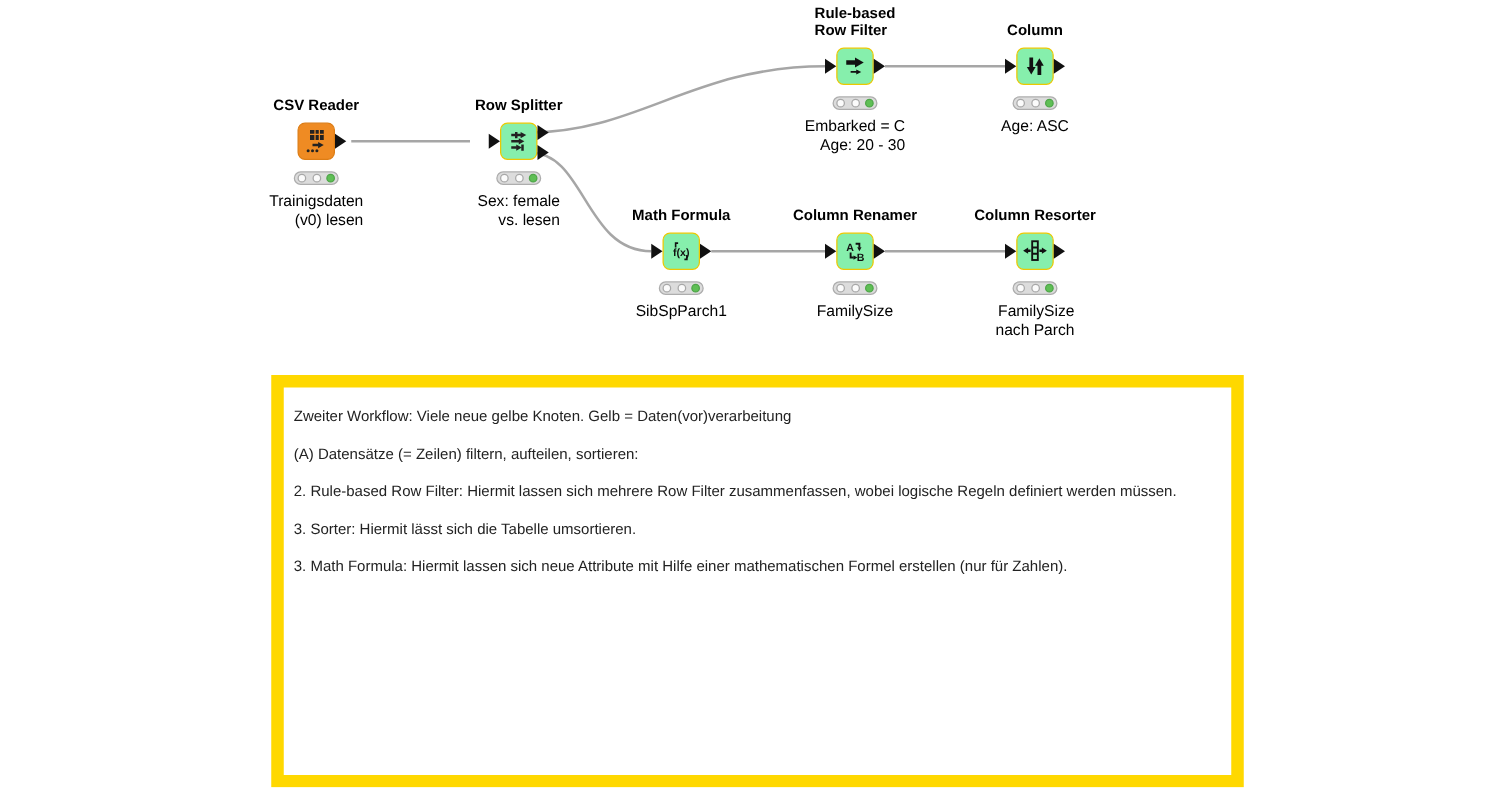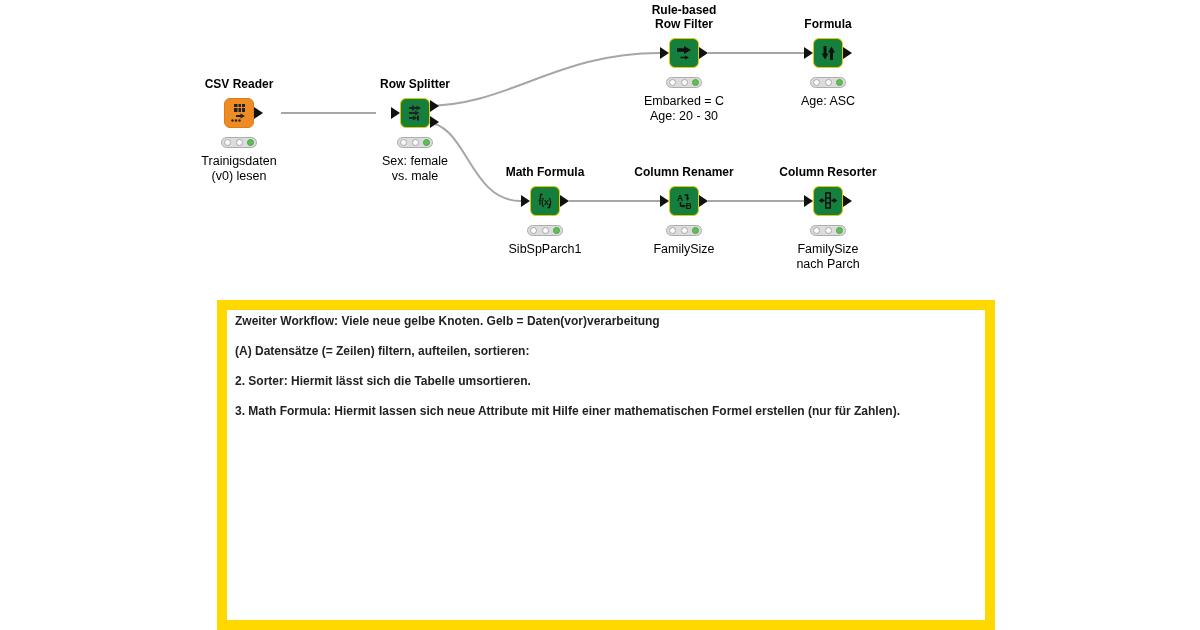--- a/index.html
+++ b/index.html
@@ -8,71 +8,71 @@
     font-family:"Liberation Sans",sans-serif;overflow:hidden;color:#111;
   }
   
   .connections{position:absolute;left:0;top:0;}
   .connections path{stroke:#a6a6a6;stroke-width:2;fill:none;}
 
   
   .node{position:absolute;width:30px;height:30px;}
   .node-title{
     position:absolute;bottom:37px;left:50%;transform:translateX(-50%);
-    white-space:nowrap;text-align:center;font-weight:700;font-size:12px;line-height:14px;color:#000;
+    white-space:nowrap;text-align:left;font-weight:700;font-size:12px;line-height:14px;color:#000;
   }
   .node-title span{display:block;}
   .node-icon{
     position:absolute;left:0;top:0;width:30px;height:30px;border-radius:6px;
     display:flex;align-items:center;justify-content:center;box-sizing:border-box;
   }
   .node-icon.orange{background:#ef8b23;border:1px solid #dd7d15;}
-  .node-icon.yellow{background:#15803d;border:1px solid #ecc800;}
+  .node-icon.yellow{background:#86efac;border:1px solid #ecc800;}
   .port{position:absolute;width:0;height:0;border-top:6px solid transparent;border-bottom:6px solid transparent;border-left:9px solid #111;}
   .port.in{left:-9px;top:9px;}
   .port.out{left:30px;top:9px;}
   .port.out-top{left:30px;top:2px;}
   .port.out-bot{left:30px;top:18px;}
   .traffic{
     position:absolute;top:39px;left:50%;transform:translateX(-50%);
     width:36px;height:11px;background:#dcdcdc;border:1px solid #adadad;border-radius:6px;
     display:flex;align-items:center;justify-content:space-between;padding:0 2px;box-sizing:border-box;
   }
   .dot{width:7px;height:7px;border-radius:50%;background:#fbfbfb;border:1px solid #a8a8a8;box-sizing:border-box;}
   .dot.green{background:#5fbf55;border-color:#4ea548;}
   .node-label{
     position:absolute;top:56px;left:50%;transform:translateX(-50%);
     white-space:nowrap;text-align:center;font-size:12.5px;line-height:15px;color:#000;
   }
-  .node-label span{display:block;}
+  .node-label span{display:block;text-align:right;}
   .glyph text{font-family:"Liberation Sans",sans-serif;}
 
   
   .annotation{
     position:absolute;left:217px;top:300px;width:778px;height:330px;box-sizing:border-box;
-    background:#ffffff;border:10px solid #ffd800;padding:4px 8px;overflow:hidden;font-weight:bold;
+    background:#ffffff;border:10px solid #ffd800;padding:16px 8px;overflow:hidden;
   }
   .ann-line{margin:0 0 16px 0;font-size:12px;line-height:14px;color:#222;}
   .ann-line.sep{margin-top:15px;}
 </style>
 </head>
 <body>
 
 <div id="canvas">
 
   <svg class="connections" width="1200" height="630">
     <path d="M281 113 L376 113"></path>
     <path d="M424 106 C 510 106, 555 53, 660 53"></path>
     <path d="M424 122 C 468 122, 468 201, 521 201"></path>
     <path d="M708 53 L804 53"></path>
     <path d="M569 201 L660 201"></path>
     <path d="M708 201 L804 201"></path>
   </svg>
 
-  <div class="node" style="left:224px;top:98px">
+  <div class="node" style="left:238px;top:98px">
     <div class="node-title">
       <span>CSV Reader</span>
     </div>
     <div class="node-icon orange">
       <svg class="glyph" width="24" height="24" viewBox="0 0 24 24">
         <rect x="7" y="3" width="11" height="8" fill="#222"></rect>
         <path d="M7 6.5 H18 M11 3 V11 M14.5 3 V11" stroke="#ef8b23" stroke-width="1"></path>
         <path d="M9 15 H14" stroke="#222" stroke-width="2"></path>
         <path d="M13.5 12.5 L18 15 L13.5 17.5 Z" fill="#222"></path>
         <circle cx="5.5" cy="19.5" r="1.2" fill="#222"></circle>
@@ -110,21 +110,21 @@
     <div class="port in"></div>
     <div class="port out-top"></div>
     <div class="port out-bot"></div>
     <div class="traffic">
       <span class="dot"></span>
       <span class="dot"></span>
       <span class="dot green"></span>
     </div>
     <div class="node-label">
       <span>Sex: female</span>
-      <span>vs. male</span>
+      <span>vs. lesen</span>
     </div>
   </div>
 
   <div class="node" style="left:669px;top:38px">
     <div class="node-title">
       <span>Rule-based</span>
       <span>Row Filter</span>
     </div>
     <div class="node-icon yellow">
       <svg class="glyph" width="24" height="24" viewBox="0 0 24 24">
@@ -142,21 +142,21 @@
       <span class="dot green"></span>
     </div>
     <div class="node-label">
       <span>Embarked = C</span>
       <span>Age: 20 - 30</span>
     </div>
   </div>
 
   <div class="node" style="left:813px;top:38px">
     <div class="node-title">
-      <span>Formula</span>
+      <span>Column</span>
     </div>
     <div class="node-icon yellow">
       <svg class="glyph" width="24" height="24" viewBox="0 0 24 24">
         <path d="M9 5 V14" stroke="#111" stroke-width="3"></path>
         <path d="M5.5 12.5 L9 18.5 L12.5 12.5 Z" fill="#111"></path>
         <path d="M15.5 19 V10" stroke="#111" stroke-width="3"></path>
         <path d="M12 11.5 L15.5 5.5 L19 11.5 Z" fill="#111"></path>
       </svg>
     </div>
     <div class="port in"></div>
@@ -243,17 +243,18 @@
     </div>
     <div class="node-label">
       <span>FamilySize</span>
       <span>nach Parch</span>
     </div>
   </div>
 
   <div class="annotation">
     <p class="ann-line">Zweiter Workflow: Viele neue gelbe Knoten. Gelb = Daten(vor)verarbeitung</p>
     <p class="ann-line sep">(A) Datensätze (= Zeilen) filtern, aufteilen, sortieren:</p>
-    <p class="ann-line">2. Sorter: Hiermit lässt sich die Tabelle umsortieren.</p>
+    <p class="ann-line">2. Rule-based Row Filter: Hiermit lassen sich mehrere Row Filter zusammenfassen, wobei logische Regeln definiert werden müssen.</p>
+    <p class="ann-line">3. Sorter: Hiermit lässt sich die Tabelle umsortieren.</p>
     <p class="ann-line">3. Math Formula: Hiermit lassen sich neue Attribute mit Hilfe einer mathematischen Formel erstellen (nur für Zahlen).</p>
   </div>
 
 </div>
 
 </body></html>

